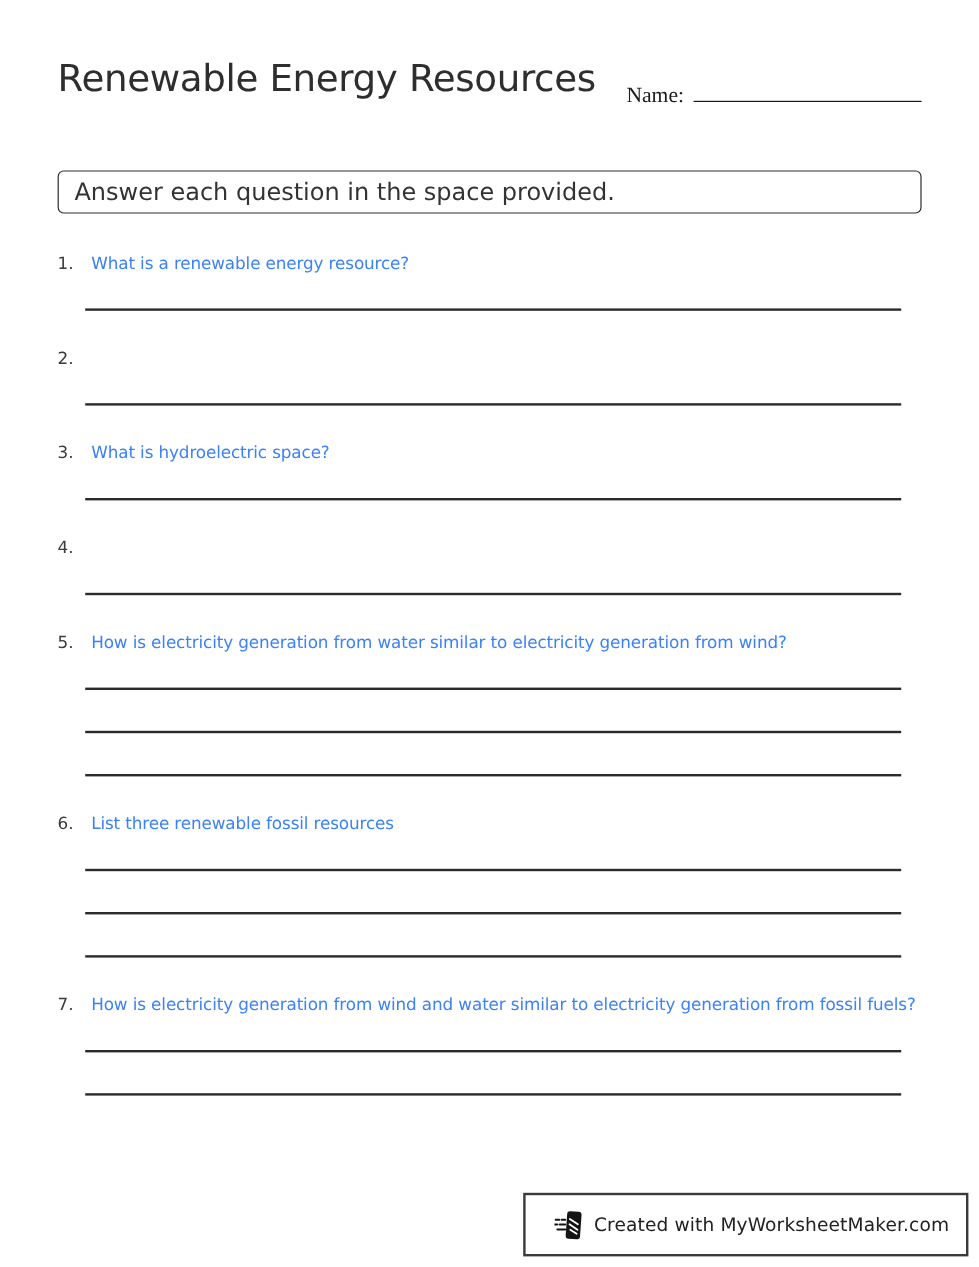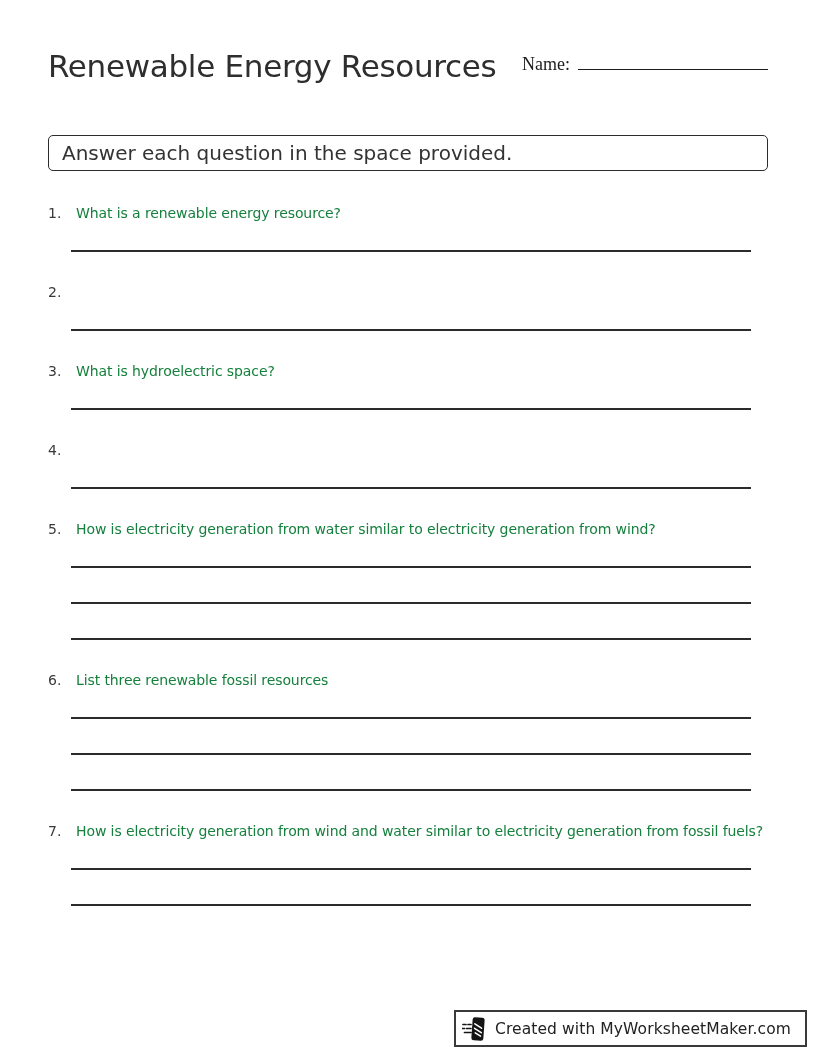--- a/index.html
+++ b/index.html
@@ -12,21 +12,21 @@
   }
   .page { position: absolute; inset: 0; padding: 50px 48px 0 48px; box-sizing: border-box; border-radius: 17px; }
 
   
   .header { display: flex; justify-content: space-between; align-items: flex-start; }
   .title {
     margin: 0; font-size: 31px; font-weight: 400; letter-spacing: -0.3px;
     color: #2e2e2e; line-height: 1.05;
     font-family: "DejaVu Sans", "Liberation Sans", sans-serif;
   }
-  .name-area { display: flex; align-items: baseline; margin-top: 4px; text-align: right; }
+  .name-area { display: flex; align-items: baseline; margin-top: 19px; text-align: right; }
   .name-label {
     font-family: "Liberation Serif", "DejaVu Serif", serif;
     font-size: 18px; color: #1c1c1c; margin-right: 8px;
   }
   .name-line {
     display: inline-block; width: 190px; height: 14px;
     border-bottom: 1.5px solid #1c1c1c;
   }
 
   
@@ -35,33 +35,33 @@
     border: 1.5px solid #2c2c2c; border-radius: 5px;
     display: flex; align-items: center; padding: 0 13px;
     font-size: 20px; color: #333333;
   }
 
   
   .questions { margin-top: 34px; }
   .question { margin-bottom: 32px; }
   .q-row { display: flex; margin-bottom: 29px; }
   .q-num { width: 28px; flex: 0 0 28px; font-size: 14px; color: #3a3a3a; }
-  .q-text { font-size: 14px; letter-spacing: -0.1px; color: #15803d; white-space: nowrap; }
+  .q-text { font-size: 14px; letter-spacing: -0.1px; color: #3b82f6; white-space: nowrap; }
   .answer-line {
     height: 2px; background: #2b2b2b;
     margin-left: 23px; margin-right: 17px;
   }
   .answer-line + .answer-line { margin-top: 34px; }
 
   
   .credit-badge {
     position: absolute; right: 9px; bottom: 9px;
-    height: 37px; box-sizing: border-box;
+    height: 53px; box-sizing: border-box;
     border: 2px solid #3a3a3a; background: #ffffff;
-    display: flex; align-items: center; padding: 0 14px 0 6px;
+    display: flex; align-items: center; padding: 0 14px 0 24px;
   }
   .credit-logo { display: inline-flex; margin-right: 9px; }
   .credit-text { font-size: 15.5px; color: #222222; letter-spacing: 0.1px; }
 </style>
 </head>
 <body>
 
 <div class="page">
 
   <div class="header">

